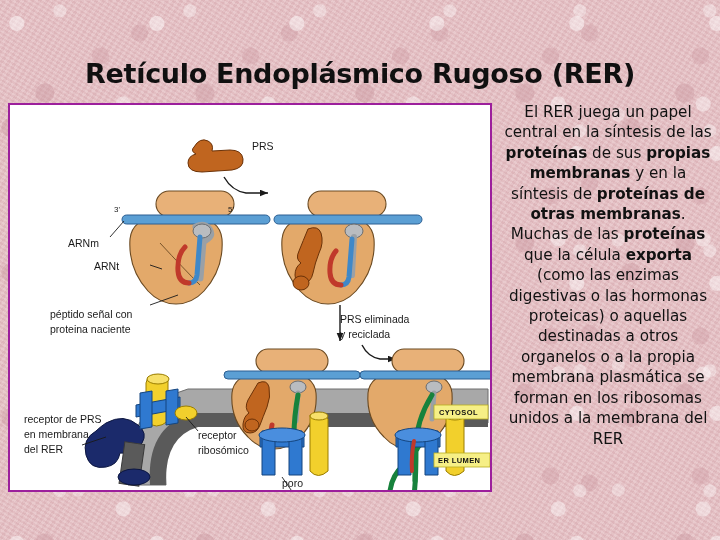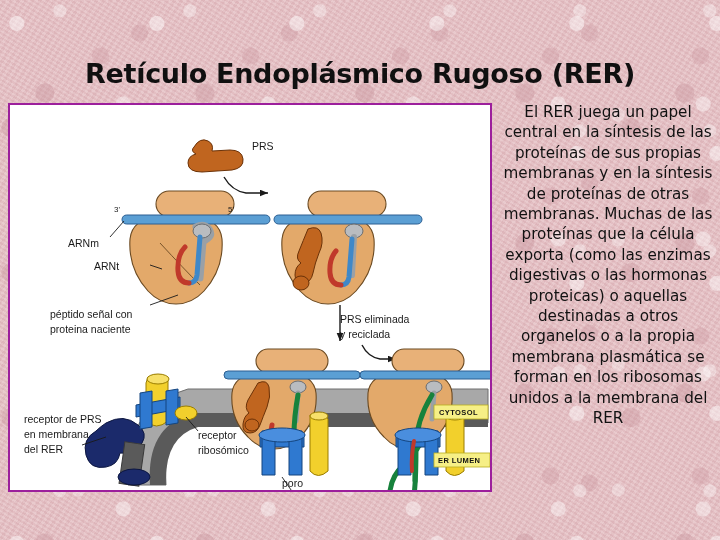--- a/index.html
+++ b/index.html
@@ -52,21 +52,21 @@
   }
   .fig{position:absolute;left:0;top:0;width:480px;height:385px;}
 
   
   .textcol{
     position:absolute;left:500px;top:102px;width:216px;
     text-align:center;
     font-size:15.2px;line-height:20.4px;color:#111;
     font-family:"DejaVu Sans","Liberation Sans",sans-serif;
   }
-  .textcol b{font-weight:normal;text-align:center;}
+  .textcol b{font-weight:bold;text-align:center;}
 
   
   .lbl{font-family:"Liberation Sans",sans-serif;font-size:10.5px;fill:#1a1a1a;}
   .lbl-sm{font-family:"Liberation Sans",sans-serif;font-size:8px;fill:#1a1a1a;}
   .badge{font-family:"Liberation Sans",sans-serif;font-size:7.5px;font-weight:bold;fill:#111;letter-spacing:.4px;}
 </style>
 </head>
 <body>
 
 <div id="bg"></div>

